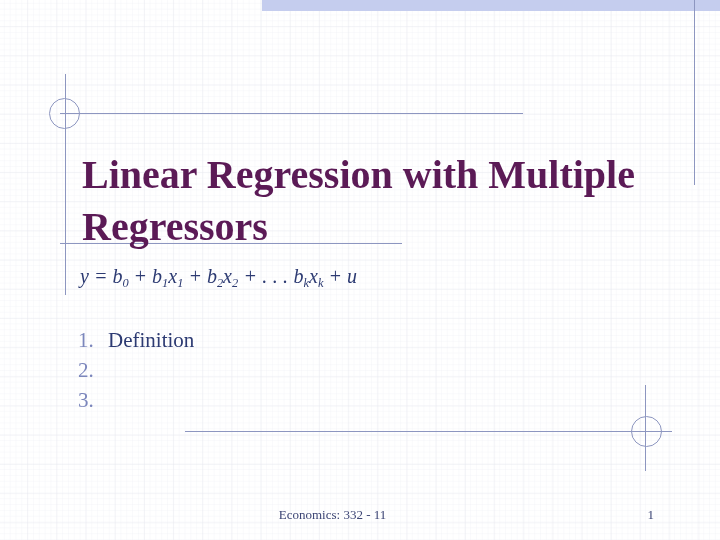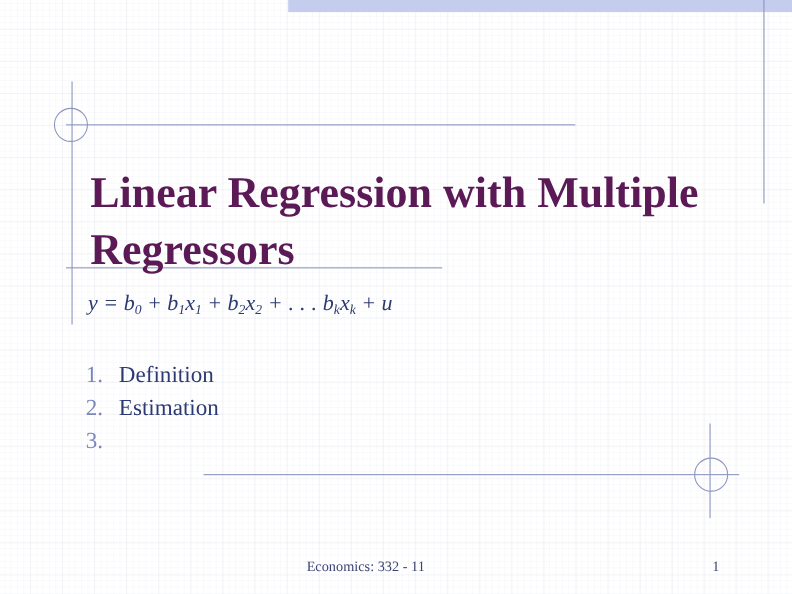--- a/index.html
+++ b/index.html
@@ -172,21 +172,20 @@
     <span>y</span><span> = </span><span>b</span><sub>0</sub><span> + </span><span>b</span><sub>1</sub><span>x</span><sub>1</sub><span> + </span><span>b</span><sub>2</sub><span>x</span><sub>2</sub><span class="sp"> + . . . </span><span>b</span><sub>k</sub><span>x</span><sub>k</sub><span> + </span><span>u</span>
   </div>
 
   <ol id="bullets">
     <li>
       <span class="num">1.</span>
       <span class="txt">Definition</span>
     </li>
     <li>
       <span class="num">2.</span>
-      <span class="txt">Estimation</span>
     </li>
     <li>
       <span class="num">3.</span>
     </li>
   </ol>
 
   <div id="footer-center">Economics: 332 - 11</div>
   <div id="footer-page">1</div>
 
 </div>

